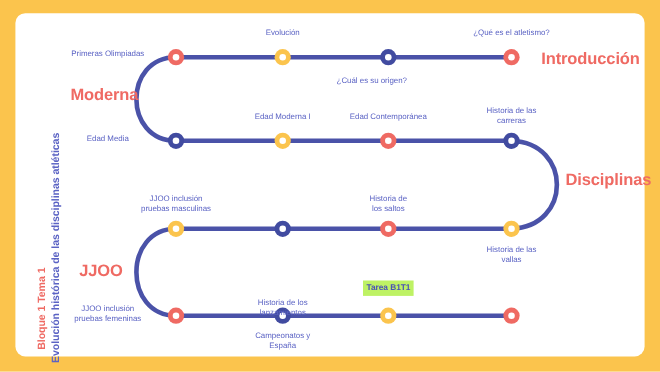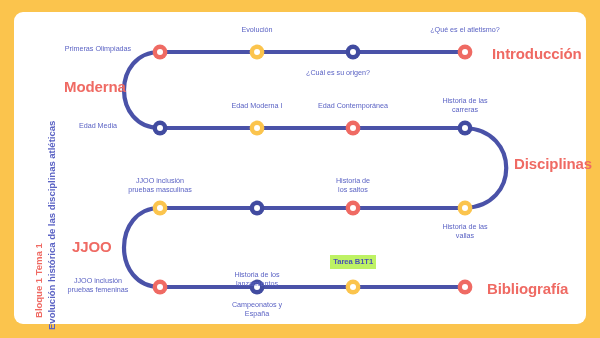--- a/index.html
+++ b/index.html
@@ -185,20 +185,19 @@
       <div class="node-label right-aligned" style="left: 48px; top: 276px; width: 100px;">JJOO inclusión
 pruebas femeninas</div>
       <div class="node-label" style="left: 212px; top: 300px; width: 90px;">Campeonatos y
 España</div>
     </div>
 
   <div class="section-label" id="sec-introduccion" style="left:492px; top:45px;">Introducción</div>
   <div class="section-label" id="sec-periodos" style="left:64px; top:78px;">Moderna</div>
   <div class="section-label" id="sec-disciplinas" style="left:514px; top:155px;">Disciplinas</div>
   <div class="section-label" id="sec-jjoo" style="left:72px; top:238px;text-align:center;">JJOO</div>
-  <div class="section-label" id="sec-bibliografia" style="left:487px; top:280px;">Bibliografía</div>
 
   <div id="task-badge" style="left:330px; top:255px;">Tarea B1T1</div>
 
   <div class="side-title" id="title-bloque" style="left:33px; top:318px;">Bloque 1 Tema 1</div>
   <div class="side-title" id="title-evolucion" style="left:46px; top:330px;">Evolución histórica de las disciplinas atléticas</div>
 
 </div>
 
 </body></html>

